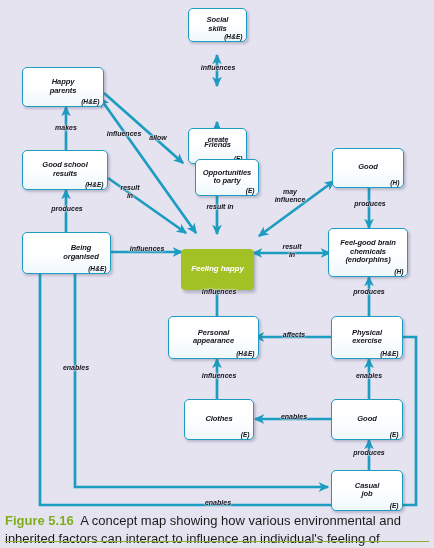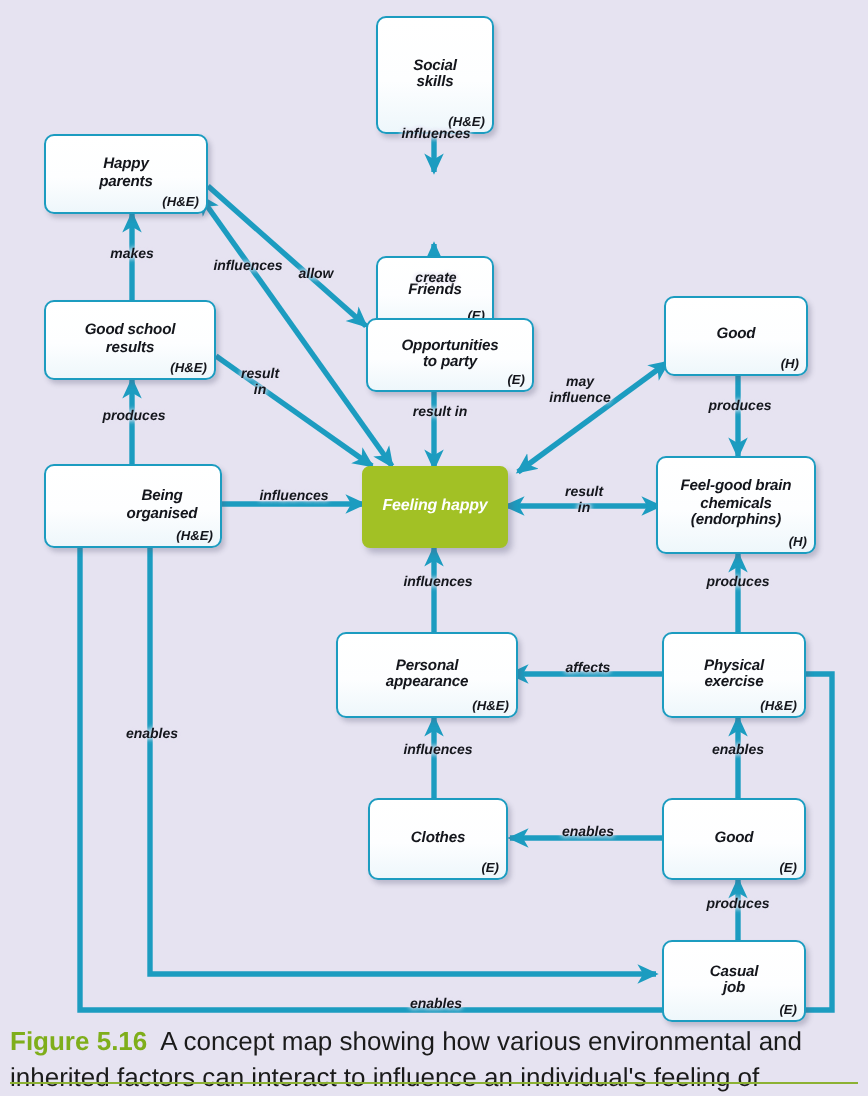--- a/index.html
+++ b/index.html
@@ -150,21 +150,21 @@
       <line x1="331" y1="419" x2="255" y2="419" marker-end="url(#ah)"></line>
 
       <line x1="369" y1="470" x2="369" y2="440" marker-end="url(#ah)"></line>
 
       <polyline points="75,274 75,487 328,487" marker-end="url(#ah)"></polyline>
 
       <polyline points="40,274 40,505 416,505 416,337 393,337" marker-end="url(#ah)"></polyline>
     </g>
   </svg>
 
-  <div class="node" style="left:188px;top:8px;width:59px;height:59px;">
+  <div class="node" style="left:188px;top:8px;width:59px;height:34px;">
     <div class="ttl">Social
 skills</div>
     <div class="tag">(H&amp;E)</div>
   </div>
 
   <div class="node" style="left:188px;top:86px;width:59px;height:36px;margin-top:42px;">
     <div class="ttl">Friends</div>
     <div class="tag">(E)</div>
   </div>
 
@@ -179,27 +179,27 @@
 results</div>
     <div class="tag">(H&amp;E)</div>
   </div>
 
   <div class="node" style="left:22px;top:232px;width:89px;height:42px;padding-left:32px;">
     <div class="ttl">Being
 organised</div>
     <div class="tag">(H&amp;E)</div>
   </div>
 
-  <div class="node" style="left:183px;top:159px;width:84px;height:37px;">
+  <div class="node" style="left:195px;top:159px;width:64px;height:37px;">
     <div class="ttl">Opportunities
 to party</div>
     <div class="tag">(E)</div>
   </div>
 
-  <div class="node goal" style="left:181px;top:233px;width:73px;height:41px;">
+  <div class="node goal" style="left:181px;top:249px;width:73px;height:41px;">
     <div class="ttl">Feeling happy</div>
   </div>
 
   <div class="node" style="left:332px;top:148px;width:72px;height:40px;">
     <div class="ttl">Good</div>
     <div class="tag">(H)</div>
   </div>
 
   <div class="node" style="left:328px;top:228px;width:80px;height:49px;">
     <div class="ttl">Feel-good brain

